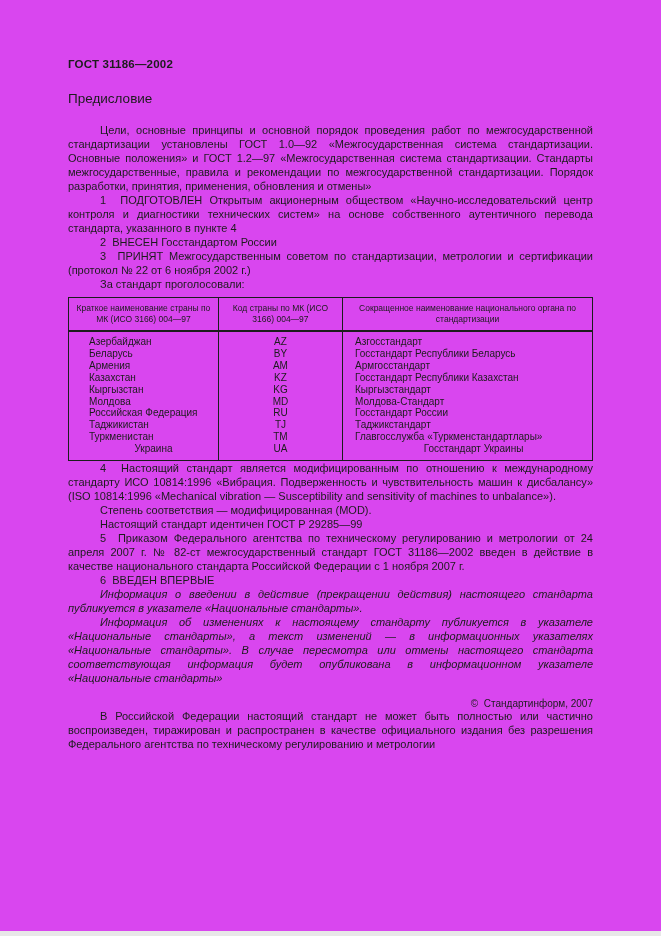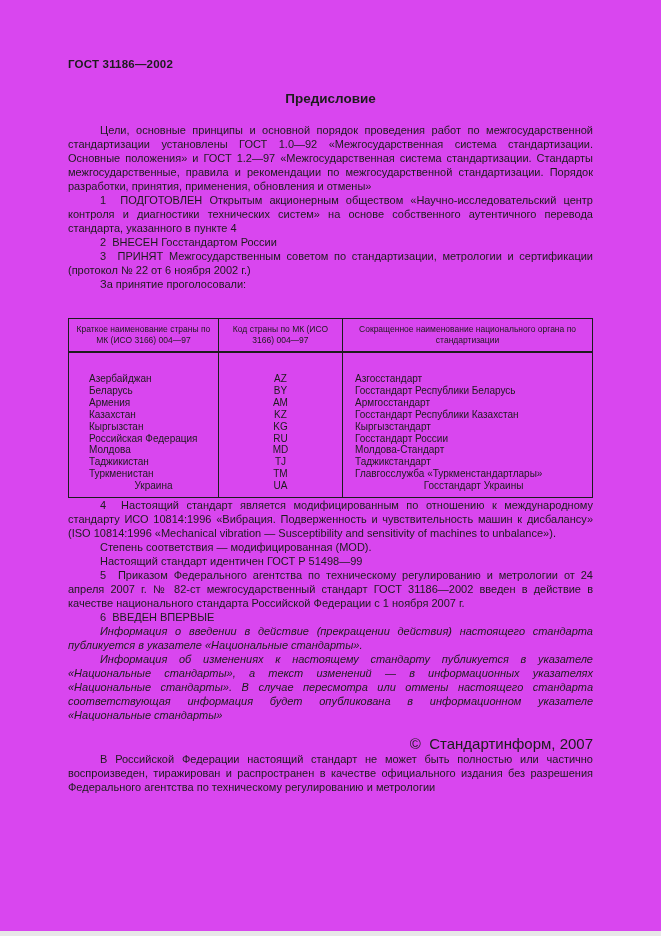--- a/index.html
+++ b/index.html
@@ -14,23 +14,23 @@
     font-family: "Liberation Sans", sans-serif;
     color: #1c1c1c;
     overflow: hidden;
   }
   .doc-code {
     font-size: 11.5px;
     font-weight: bold;
     letter-spacing: 0.2px;
   }
   .page-title {
-    text-align: center;
+    text-align: left;
     font-size: 13.5px;
-    font-weight: bold;
+    font-weight: normal;
     margin: 21px 0 17px 0;
   }
   p.body-text {
     font-size: 11px;
     line-height: 14px;
     text-align: justify;
     margin: 0;
     text-indent: 32px;
   }
   .section-heading {
@@ -38,21 +38,21 @@
     font-weight: bold;
     margin: 16px 0 0 32px;
   }
   .mt12 { margin-top: 12px; }
   .mt14 { margin-top: 14px; }
   .mt16 { margin-top: 16px; }
   .mt18 { margin-top: 18px; }
   table.vote-table {
     width: 100%;
     border-collapse: collapse;
-    margin-top: 27px;
+    margin-top: 6px;
     table-layout: fixed;
   }
   table.vote-table { border: 1px solid #1c1c1c; }
   .vote-table col.c1 { width: 28.6%; }
   .vote-table col.c2 { width: 23.7%; }
   .vote-table col.c3 { width: 47.7%; }
   .vote-table th {
     font-size: 8.5px;
     font-weight: normal;
     line-height: 11px;
@@ -64,27 +64,27 @@
   .vote-table th + th, .vote-table td + td { border-left: 1px solid #1c1c1c; }
   .vote-table td {
     font-size: 10px;
     line-height: 11.9px;
     padding: 0 0 0 20px;
     white-space: nowrap;
     overflow: hidden;
   }
   .vote-table td:nth-child(2) { text-align: center; padding: 0; }
   .vote-table td:nth-child(3) { padding-left: 12px; }
-  .vote-table tbody tr:first-child td { padding-top: 20px; }
+  .vote-table tbody tr:first-child td { padding-top: 4px; }
   .vote-table tbody tr:last-child td { padding-bottom: 5px; text-align: center; }
   .italic-note {
     font-style: italic;
   }
   .copyright {
-    font-size: 15px;
+    font-size: 10px;
     text-align: right;
     margin: 13px 0 0 0;
   }
   .page-number {
     font-size: 11px;
     margin-top: 14px;
   }
 </style>
 </head>
 <body>
@@ -95,21 +95,21 @@
 
   <div class="page-title">Предисловие</div>
 
   <p class="body-text">Цели, основные принципы и основной порядок проведения работ по межгосударственной стандартизации установлены ГОСТ 1.0—92 «Межгосударственная система стандартизации. Основные положения» и ГОСТ 1.2—97 «Межгосударственная система стандартизации. Стандарты межгосударственные, правила и рекомендации по межгосударственной стандартизации. Порядок разработки, принятия, применения, обновления и отмены»</p>
 
 
   <p class="body-text mt12">1&nbsp;&nbsp;ПОДГОТОВЛЕН Открытым акционерным обществом «Научно-исследовательский центр контроля и диагностики технических систем» на основе собственного аутентичного перевода стандарта, указанного в пункте 4</p>
   <p class="body-text mt12">2&nbsp;&nbsp;ВНЕСЕН Госстандартом России</p>
   <p class="body-text mt12">3&nbsp;&nbsp;ПРИНЯТ Межгосударственным советом по стандартизации, метрологии и сертификации (протокол № 22 от 6 ноября 2002 г.)</p>
 
-  <p class="body-text mt14">За принятие проголосовали:</p>
+  <p class="body-text mt14">За стандарт проголосовали:</p>
 
   <table class="vote-table">
     <colgroup>
         <col class="c1">
         <col class="c2">
         <col class="c3">
       </colgroup>
     <thead>
       <tr>
         <th>Краткое наименование страны по МК (ИСО 3166) 004—97</th>
@@ -137,28 +137,28 @@
           <td>Казахстан</td>
           <td>KZ</td>
           <td>Госстандарт Республики Казахстан</td>
         </tr>
         <tr>
           <td>Кыргызстан</td>
           <td>KG</td>
           <td>Кыргызстандарт</td>
         </tr>
         <tr>
+          <td>Молдова</td>
+          <td>MD</td>
+          <td>Молдова-Стандарт</td>
+        </tr>
+        <tr>
           <td>Российская Федерация</td>
           <td>RU</td>
           <td>Госстандарт России</td>
-        </tr>
-        <tr>
-          <td>Молдова</td>
-          <td>MD</td>
-          <td>Молдова-Стандарт</td>
         </tr>
         <tr>
           <td>Таджикистан</td>
           <td>TJ</td>
           <td>Таджикстандарт</td>
         </tr>
         <tr>
           <td>Туркменистан</td>
           <td>TM</td>
           <td>Главгосслужба «Туркменстандартлары»</td>
@@ -166,21 +166,21 @@
         <tr>
           <td>Украина</td>
           <td>UA</td>
           <td>Госстандарт Украины</td>
         </tr>
       </tbody>
   </table>
 
   <p class="body-text mt12">4&nbsp;&nbsp;Настоящий стандарт является модифицированным по отношению к международному стандарту ИСО 10814:1996 «Вибрация. Подверженность и чувствительность машин к дисбалансу» (ISO 10814:1996 «Mechanical vibration — Susceptibility and sensitivity of machines to unbalance»).</p>
   <p class="body-text">Степень соответствия — модифицированная (MOD).</p>
-  <p class="body-text">Настоящий стандарт идентичен ГОСТ Р 51498—99</p>
+  <p class="body-text">Настоящий стандарт идентичен ГОСТ Р 29285—99</p>
 
   <p class="body-text mt14">5&nbsp;&nbsp;Приказом Федерального агентства по техническому регулированию и метрологии от 24 апреля 2007 г. № 82-ст межгосударственный стандарт ГОСТ 31186—2002 введен в действие в качестве национального стандарта Российской Федерации с 1 ноября 2007 г.</p>
 
   <p class="body-text mt16">6&nbsp;&nbsp;ВВЕДЕН ВПЕРВЫЕ</p>
 
   <p class="body-text italic-note mt14">Информация о введении в действие (прекращении действия) настоящего стандарта публикуется в указателе «Национальные стандарты».</p>
   <p class="body-text italic-note">Информация об изменениях к настоящему стандарту публикуется в указателе «Национальные стандарты», а текст изменений — в информационных указателях «Национальные стандарты». В случае пересмотра или отмены настоящего стандарта соответствующая информация будет опубликована в информационном указателе «Национальные стандарты»</p>
 
   <p class="copyright">©&nbsp;&nbsp;Стандартинформ, 2007</p>
 

